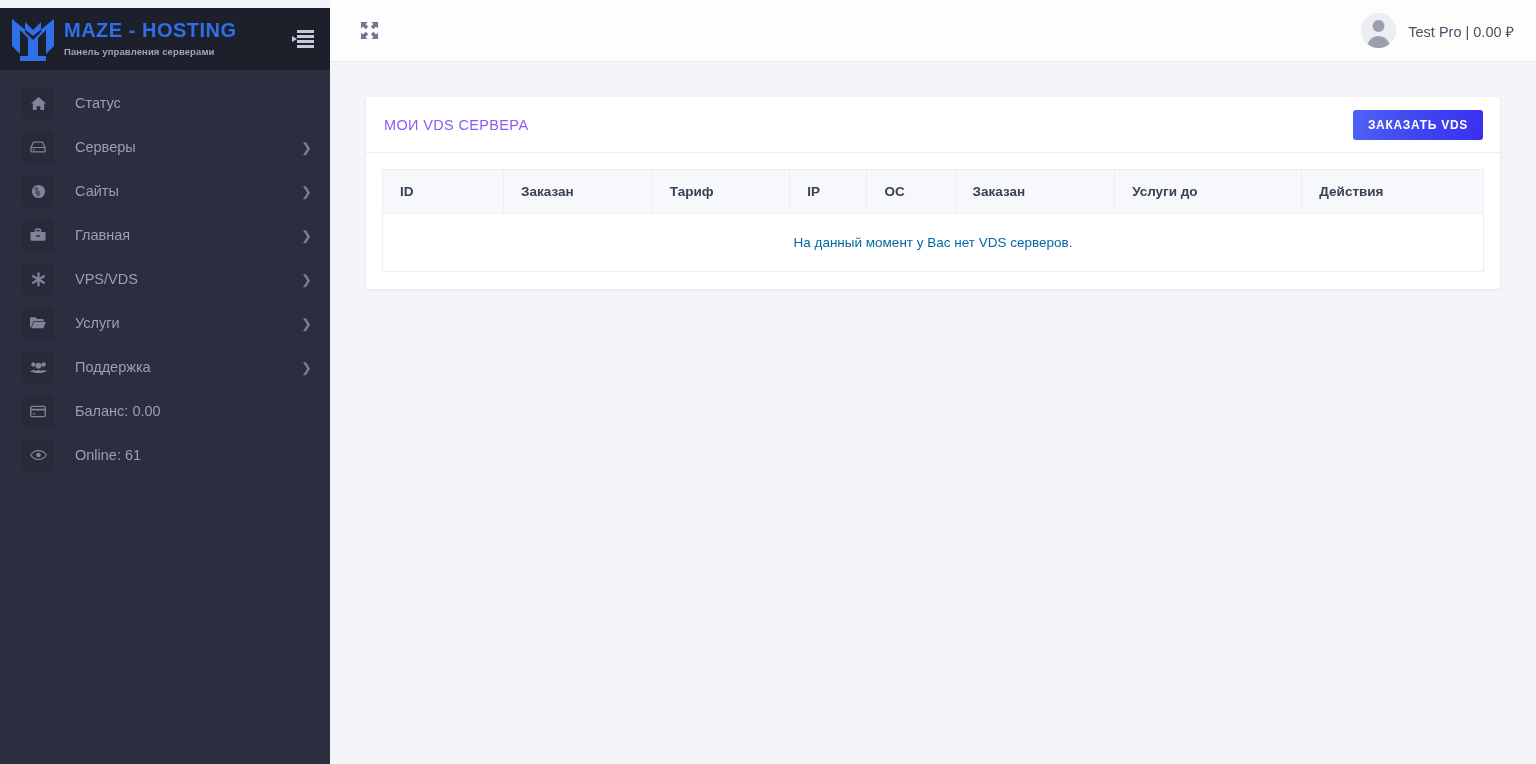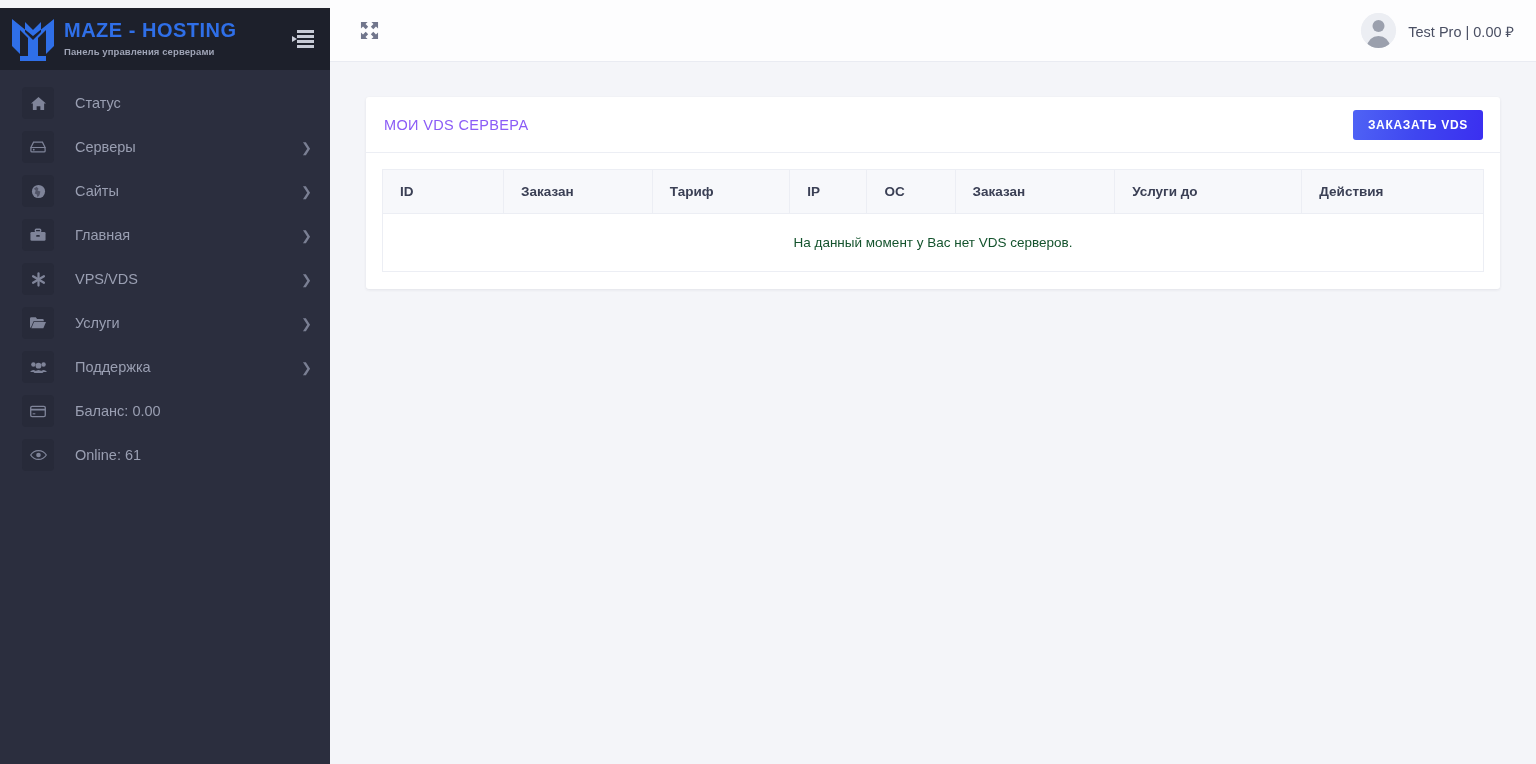--- a/index.html
+++ b/index.html
@@ -107,21 +107,21 @@
   table { width: 100%; border-collapse: collapse; table-layout: fixed; }
   thead th {
     background: #f7f8fb; color: #3b4055;
     font-size: 13.5px; font-weight: bold; text-align: left;
     padding: 14px 0 14px 17px;
     border: 1px solid #eceef4;
   }
   tbody td {
     border: 1px solid #eceef4; border-top: none;
     padding: 21px 10px; text-align: center;
-    color: #14532d; font-size: 13.5px;
+    color: #0369a1; font-size: 13.5px;
   }
 </style>
 </head>
 <body>
 
 <div class="app">
 
   <aside class="sidebar">
 
     <div class="brand">

